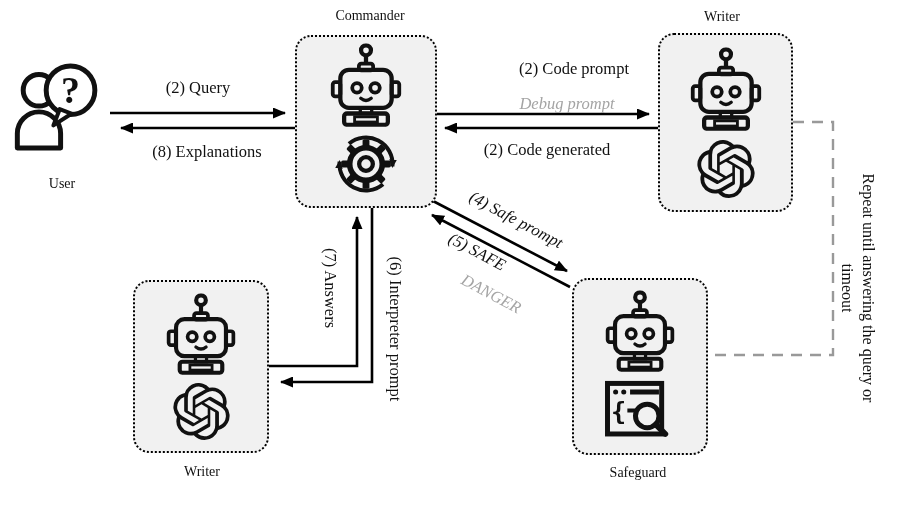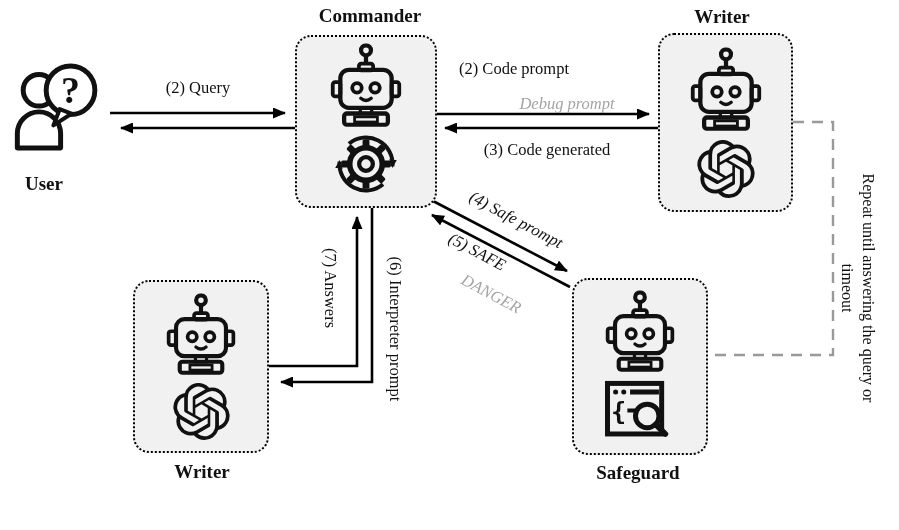--- a/index.html
+++ b/index.html
@@ -2,21 +2,21 @@
 <html><head>
 <meta charset="utf-8">
 <style>
   html,body{margin:0;padding:0;background:#fff;}
   .canvas{position:relative;width:899px;height:530px;background:#ffffff;
           font-family:"Liberation Serif","DejaVu Serif",serif;color:#111;overflow:hidden;}
   .agent-box{position:absolute;box-sizing:border-box;border:2.5px dotted #000;border-radius:16px;
              background:#f1f1f1;display:flex;flex-direction:column;align-items:center;
              justify-content:space-evenly;padding:4px 0;}
   .lines-overlay{position:absolute;left:0;top:0;pointer-events:none;}
-  .title{position:absolute;transform:translate(-50%,-50%);font-weight:bold;font-size:19px;
+  .title{position:absolute;transform:translate(-50%,-50%);font-weight:normal;font-size:14px;
          white-space:nowrap;z-index:5;}
   .elabel{position:absolute;transform:translate(-50%,-50%);font-size:16.5px;white-space:nowrap;z-index:5;}
   .muted{color:#a4a4a4;font-style:italic;}
   .italic{font-style:italic;}
   .rot90{transform:translate(-50%,-50%) rotate(90deg);}
   .rotdiag{transform:translate(-50%,-50%) rotate(28deg);}
   .repeat-note{position:absolute;width:250px;text-align:center;white-space:normal;line-height:1.3;
                font-size:16px;transform:translate(-50%,-50%) rotate(90deg);z-index:5;}
   .icon{display:block;}
 </style>
@@ -103,21 +103,21 @@
       <line x1="570" y1="287" x2="432" y2="215" marker-end="url(#arr)"></line>
       <path d="M372 208 V382 H281" marker-end="url(#arr)"></path>
       <path d="M268 366 H357 V217" marker-end="url(#arr)"></path>
     </g>
     <path d="M793 122 H833 V355 H711" fill="none" stroke="#999" stroke-width="2.4" stroke-dasharray="11 8"></path>
   </svg>
 
   <svg class="icon" style="position:absolute;left:10px;top:56px" width="94" height="119" viewBox="0 0 104 132">
     <use href="#userq"></use>
   </svg>
-  <div class="title" style="left:44px;top:184px">User</div>
+  <div class="title" style="left:62px;top:184px">User</div>
 
   <div class="agent-box" style="left:295px;top:35px;width:142px;height:173px">
     <svg class="icon" width="76" height="84" viewBox="0 0 80 88">
         <use href="#robot"></use>
       </svg>
     <svg class="icon" width="72" height="72" viewBox="0 0 84 84">
         <use href="#gearsync"></use>
       </svg>
   </div>
   <div class="title" style="left:370px;top:16px">Commander</div>
@@ -146,23 +146,24 @@
     <svg class="icon" width="74" height="82" viewBox="0 0 80 88">
         <use href="#robot"></use>
       </svg>
     <svg class="icon" width="80" height="65" viewBox="0 0 88 72">
         <use href="#codereview"></use>
       </svg>
   </div>
   <div class="title" style="left:638px;top:473px">Safeguard</div>
 
   <div class="elabel" style="left:198px;top:88px">(2) Query</div>
-  <div class="elabel" style="left:514px;top:69px">(2) Code prompt</div>
+  <div class="elabel" style="left:207px;top:152px">(8) Explanations</div>
+  <div class="elabel" style="left:574px;top:69px">(2) Code prompt</div>
   <div class="elabel muted" style="left:567px;top:104px">Debug prompt</div>
-  <div class="elabel" style="left:547px;top:150px">(3) Code generated</div>
+  <div class="elabel" style="left:547px;top:150px">(2) Code generated</div>
   <div class="elabel rotdiag italic" style="left:516px;top:220px">(4) Safe prompt</div>
   <div class="elabel rotdiag italic" style="left:477px;top:252px">(5) SAFE</div>
   <div class="elabel rotdiag muted" style="left:491px;top:294px">DANGER</div>
   <div class="elabel rot90" style="left:330px;top:288px">(7) Answers</div>
   <div class="elabel rot90" style="left:395px;top:329px">(6) Interpreter prompt</div>
   <div class="repeat-note" style="left:857px;top:288px">Repeat until answering the query or timeout</div>
 
 </div>
 
 </body></html>

